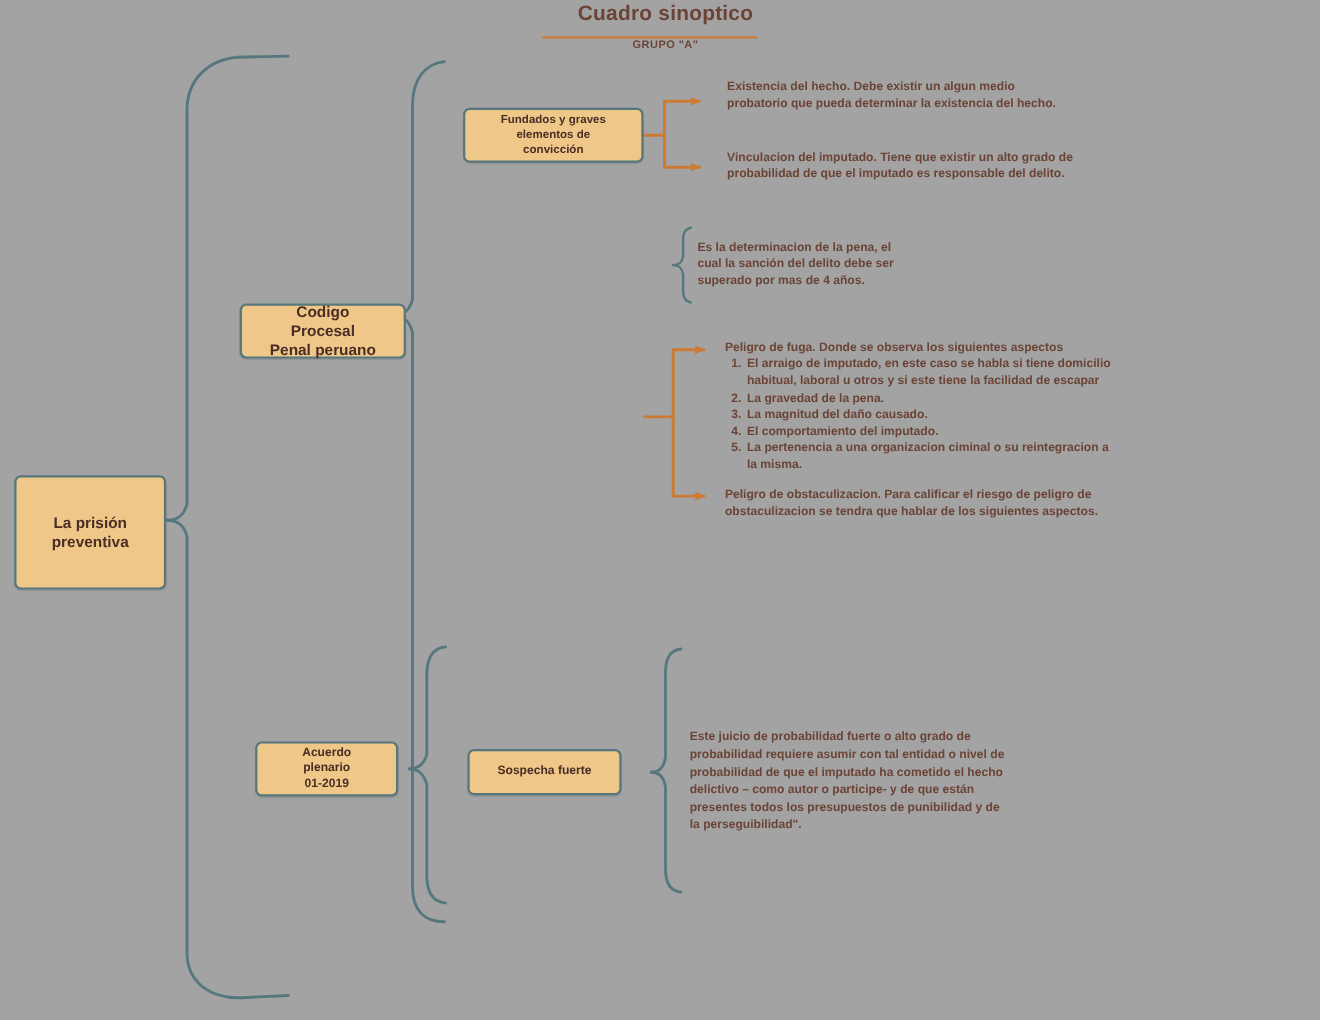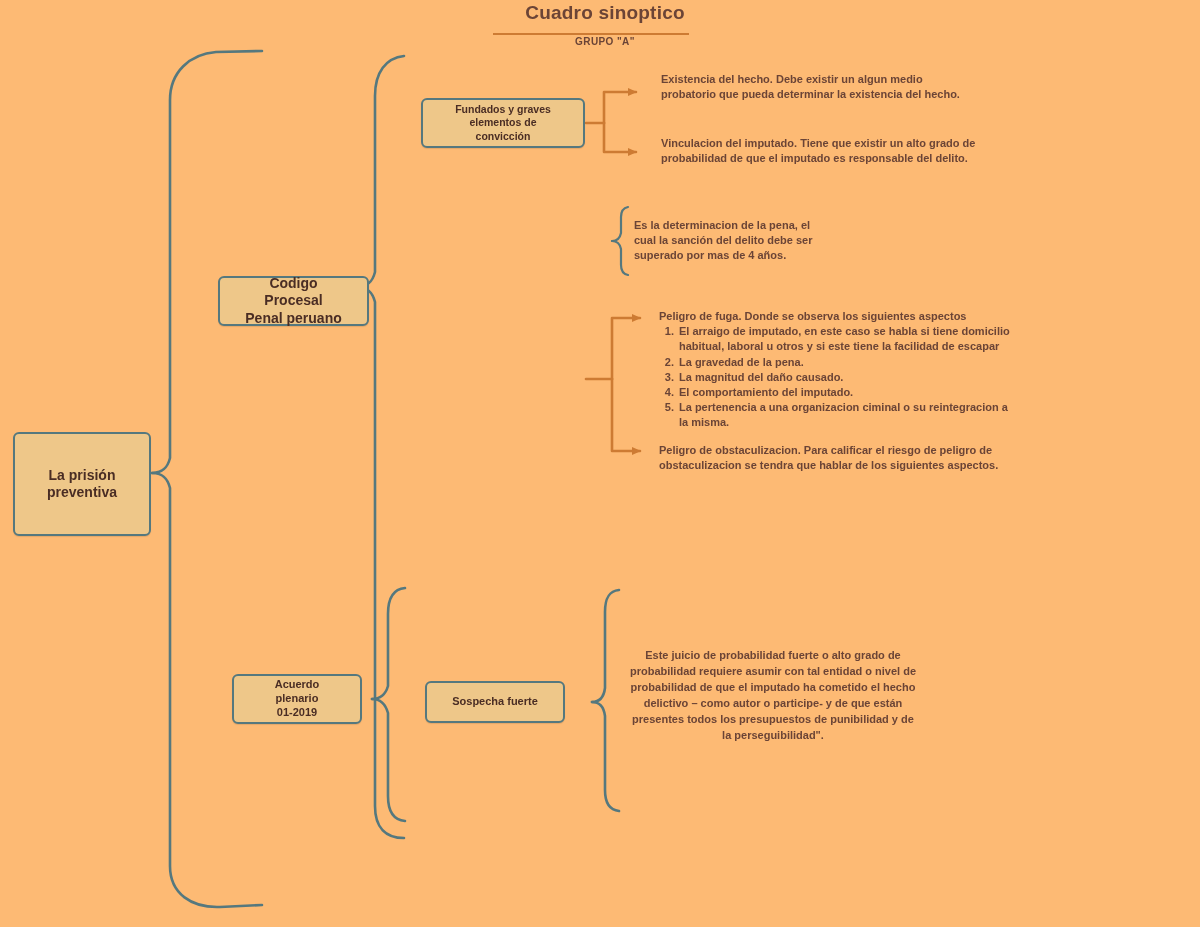--- a/index.html
+++ b/index.html
@@ -7,21 +7,21 @@
     padding: 0;
     background: #ececec;
   }
   body {
     font-family: "Liberation Sans", sans-serif;
   }
   #canvas {
     position: relative;
     width: 1200px;
     height: 927px;
-    background: #fdba74;
+    background: #a3a3a3;
     overflow: hidden;
   }
   svg.connectors {
     position: absolute;
     left: 0;
     top: 0;
     width: 1200px;
     height: 927px;
     pointer-events: none;
   }
@@ -83,21 +83,21 @@
   }
   .textblock .lead { font-weight: bold; }
   .textblock p { margin: 0; }
   .textblock ol {
     margin: 0;
     padding-left: 18px;
     font-weight: bold;
   }
   .textblock ol li { margin: 0; padding-left: 2px; }
   .para-bold { font-weight: bold; }
-  .centered { text-align: center; }
+  .centered { text-align: left; margin-top: 15px; }
 </style>
 </head>
 <body>
 
 <div id="canvas">
 
   <svg class="connectors" viewBox="0 0 1200 927">
     <defs>
       <marker id="arrow" markerWidth="9" markerHeight="8" refX="8" refY="4" orient="auto" markerUnits="userSpaceOnUse">
         <path d="M0,0 L9,4 L0,8 Z" fill="#cd7b33"></path>

